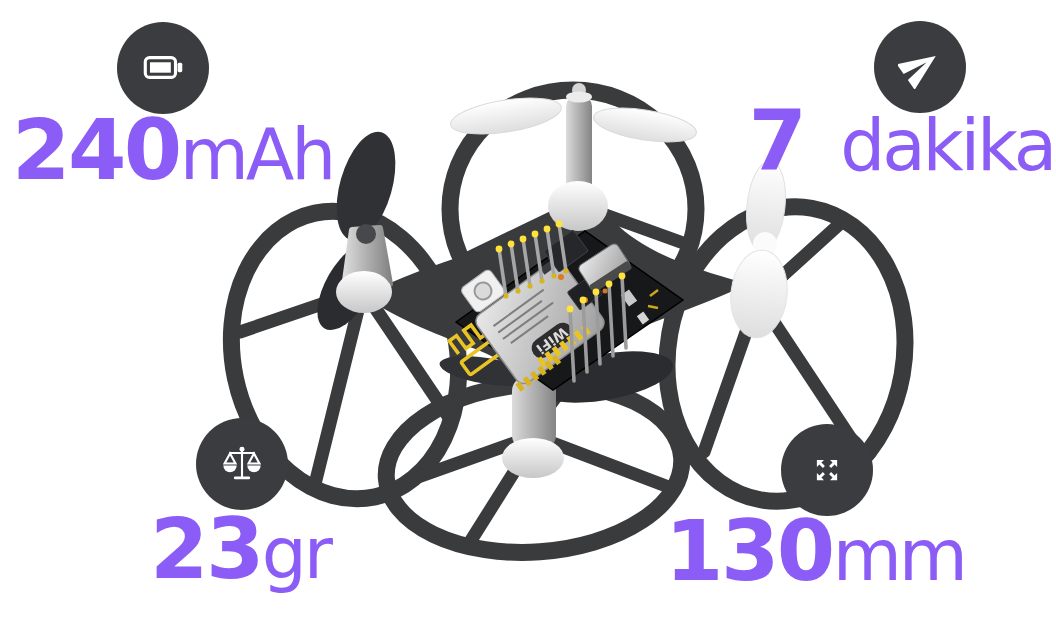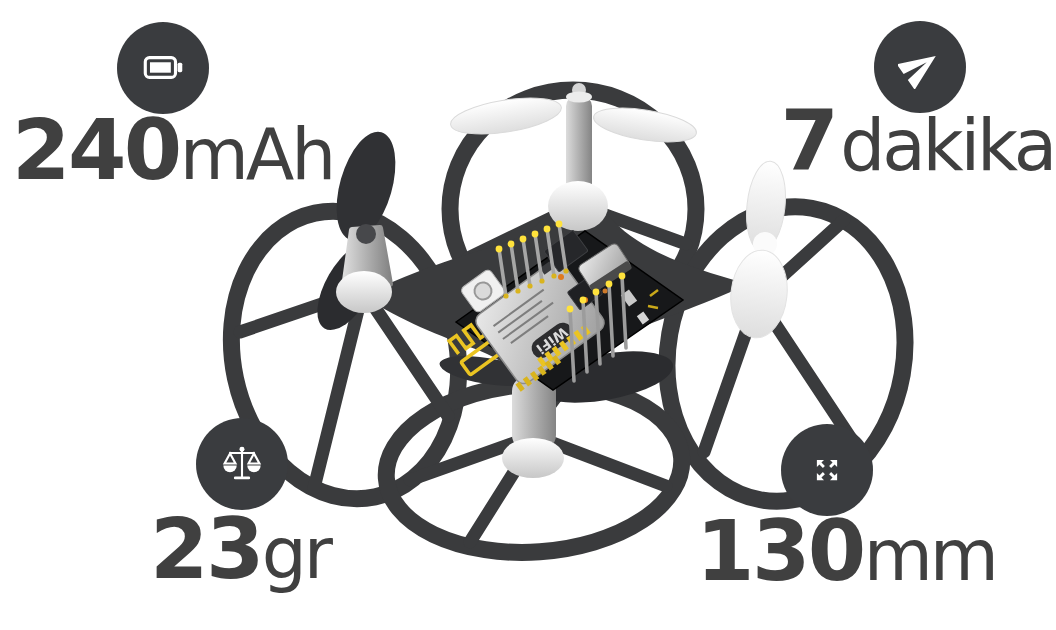--- a/index.html
+++ b/index.html
@@ -8,28 +8,28 @@
   .stage{position:absolute;inset:0}
   svg.drone{position:absolute;left:0;top:0;width:1056px;height:630px}
 
   .badge{position:absolute;width:92px;height:92px;border-radius:50%;background:#3a3c3f;
          display:flex;align-items:center;justify-content:center;z-index:5}
   .b-battery{left:117px;top:22px}
   .b-time{left:874px;top:21px}
   .b-weight{left:196px;top:418px}
   .b-size{left:781px;top:424px}
 
-  .spec-text{position:absolute;color:#404040;white-space:nowrap;z-index:6;line-height:1}
+  .spec-text{position:absolute;color:#8b5cf6;white-space:nowrap;z-index:6;line-height:1}
   .spec-text .value{font-size:84px;font-weight:700;letter-spacing:-0.03em}
   .spec-text .unit{font-size:71px;font-weight:400;letter-spacing:-0.045em}
-  .unit.gap{margin-left:4px}
+  .unit.gap{margin-left:36px}
   .t-battery{left:12px;top:108px}
   .t-time{right:2px;top:99px;text-align:right}
   .t-weight{left:150px;top:507px}
-  .t-size{left:696px;top:509px}
+  .t-size{left:665px;top:509px}
 </style>
 </head>
 <body>
 
 <div class="stage">
 
   <svg class="drone" viewBox="0 0 1056 630">
     <defs>
       <linearGradient id="gm" x1="0" y1="0" x2="1" y2="0">
         <stop offset="0" stop-color="#dcdcdc"></stop>

